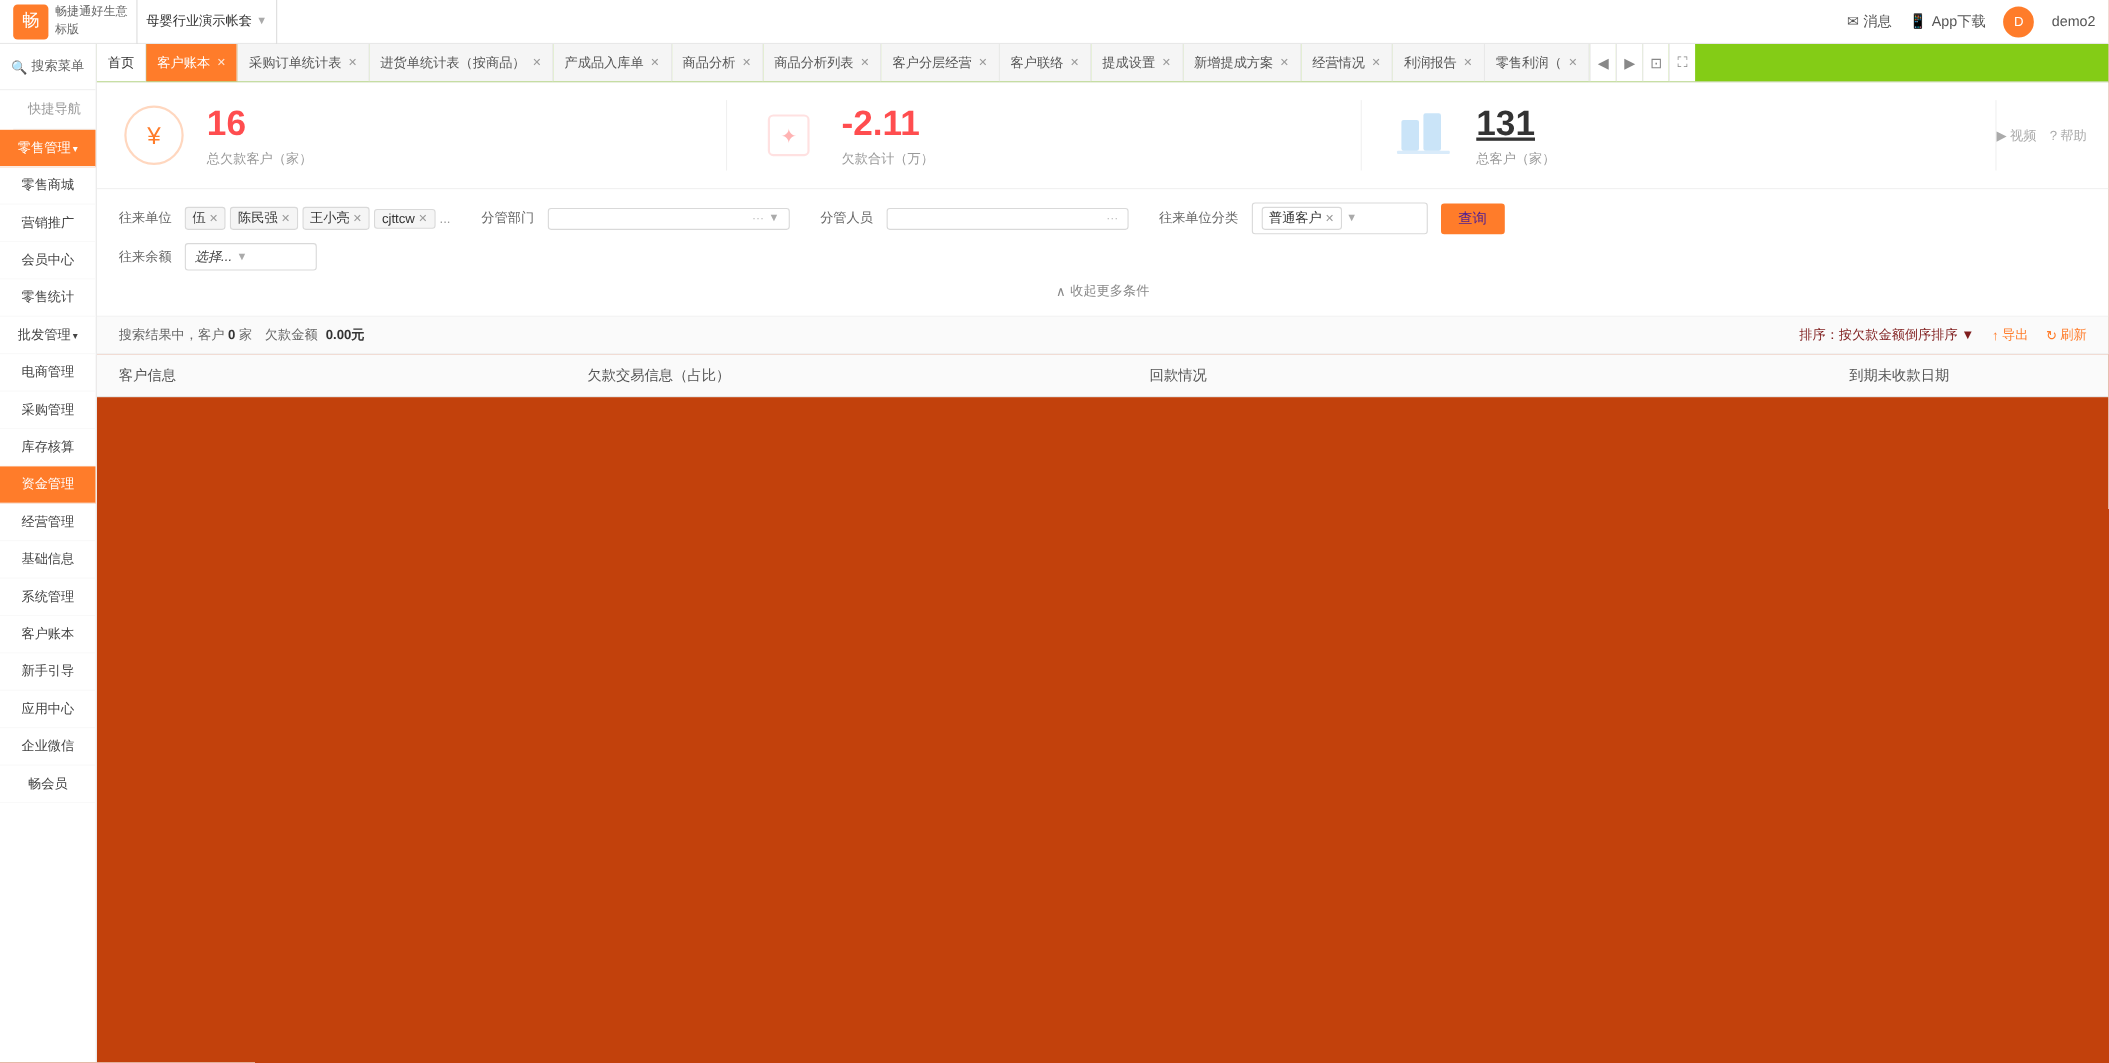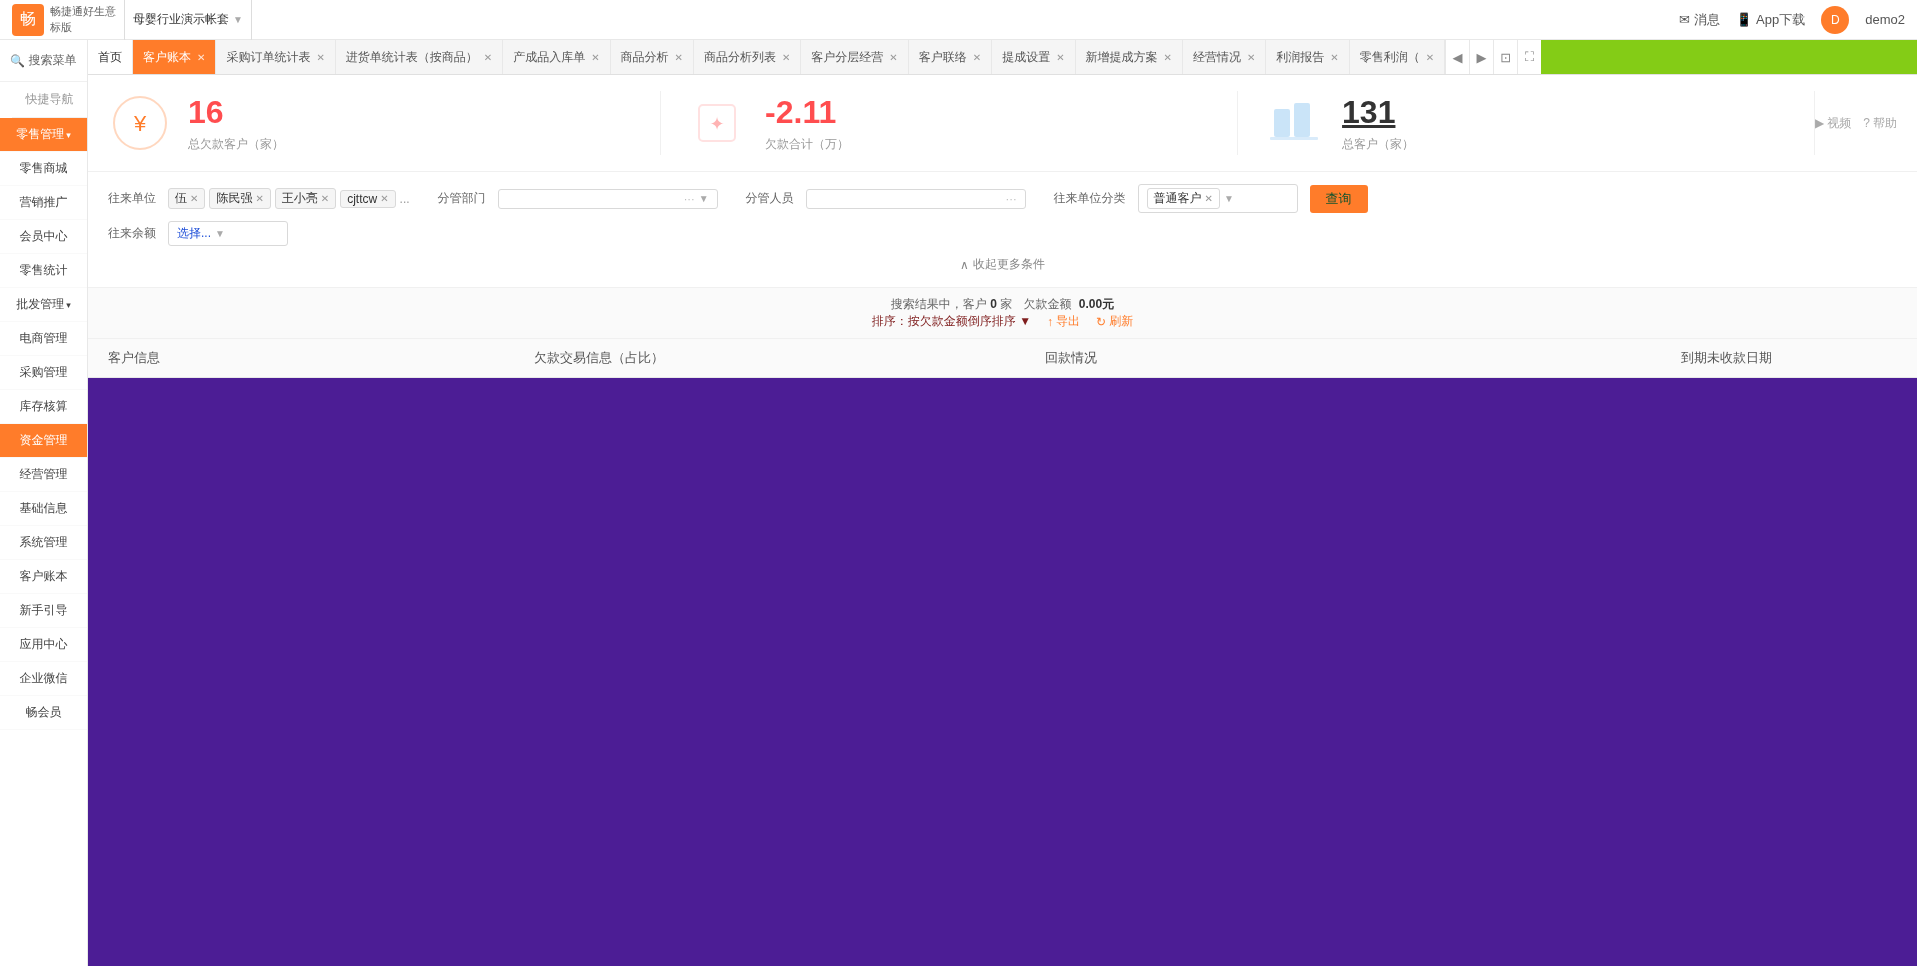--- a/index.html
+++ b/index.html
@@ -60,32 +60,32 @@
     .filter-section { background: #fff; padding: 12px 20px; border-bottom: 1px solid #f0f0f0; }
     .filter-row { display: flex; align-items: center; gap: 12px; margin-bottom: 8px; flex-wrap: wrap; }
     .filter-label { font-size: 12px; color: #666; white-space: nowrap; }
     .filter-tags { display: flex; align-items: center; gap: 4px; flex-wrap: wrap; }
     .filter-tag { display: flex; align-items: center; gap: 3px; background: #f5f5f5; border: 1px solid #d9d9d9; border-radius: 3px; padding: 1px 6px; font-size: 12px; color: #333; }
     .filter-tag .remove { cursor: pointer; color: #999; font-size: 10px; }
     .filter-more { color: #999; cursor: pointer; font-size: 12px; }
     .filter-select { border: 1px solid #d9d9d9; border-radius: 3px; padding: 3px 8px; font-size: 12px; color: #333; display: flex; align-items: center; gap: 4px; cursor: pointer; min-width: 160px; }
     .filter-select-wide { min-width: 220px; }
     .filter-input { border: 1px solid #d9d9d9; border-radius: 3px; padding: 3px 8px; font-size: 12px; color: #333; display: flex; align-items: center; gap: 4px; cursor: pointer; min-width: 80px; }
-    .btn-query { background: #ff7c2a; color: #14532d; border: none; border-radius: 3px; padding: 5px 16px; font-size: 13px; cursor: pointer; }
+    .btn-query { background: #ff7c2a; color: #4c1d95; border: none; border-radius: 3px; padding: 5px 16px; font-size: 13px; cursor: pointer; }
     .collapse-btn { display: flex; align-items: center; gap: 4px; font-size: 12px; color: #888; cursor: pointer; padding: 2px 8px; justify-content: center; }
 
     
-    .result-bar { background: #fafafa; padding: 8px 20px; display: flex; align-items: center; justify-content: space-between; border-bottom: 1px solid #f0f0f0; flex-direction: column; }
+    .result-bar { background: #fafafa; padding: 8px 20px; display: flex; align-items: center; justify-content: space-between; border-bottom: 1px solid #f0f0f0; }
     .result-info { font-size: 12px; color: #666; display: flex; gap: 12px; }
     .result-actions { display: flex; align-items: center; gap: 16px; font-size: 12px; color: #666; }
     .result-actions .action-link { display: flex; align-items: center; gap: 3px; cursor: pointer; color: #ff7c2a; }
     .sort-label { color: #7f1d1d; }
 
     
-    .table-container { flex: 1; background: #4c1d95; margin: 0; }
+    .table-container { flex: 1; background: #c2410c; margin: 0; }
     .table-header { display: flex; padding: 10px 20px; background: #fafafa; border-bottom: 1px solid #e8e8e8; font-size: 13px; font-weight: 500; color: #555; }
     .col-customer { flex: 2.5; }
     .col-debt { flex: 3; }
     .col-repayment { flex: 3; }
     .col-date { flex: 2; text-align: center; }
 
     
     .empty-state { display: flex; flex-direction: column; align-items: center; justify-content: center; padding: 80px 0; color: #ccc; font-size: 13px; }
     .empty-icon { font-size: 80px; margin-bottom: 16px; opacity: 0.4; }
 
@@ -356,21 +356,21 @@
             </div>
             <span class="chevron">▼</span>
           </div>
 
           <button class="btn-query">查询</button>
         </div>
 
         <div class="filter-row">
           <span class="filter-label">往来余额</span>
           <div class="filter-input" style="min-width:120px;">
-            <span style="color:#1d4ed8;">选择...</span>
+            <span style="color:#404040;font-style:italic;">选择...</span>
             <span class="chevron">▼</span>
           </div>
         </div>
 
         <div style="text-align:center;margin-top:4px;">
           <span class="collapse-btn">
             <span>∧</span>
             <span>收起更多条件</span>
           </span>
         </div>

